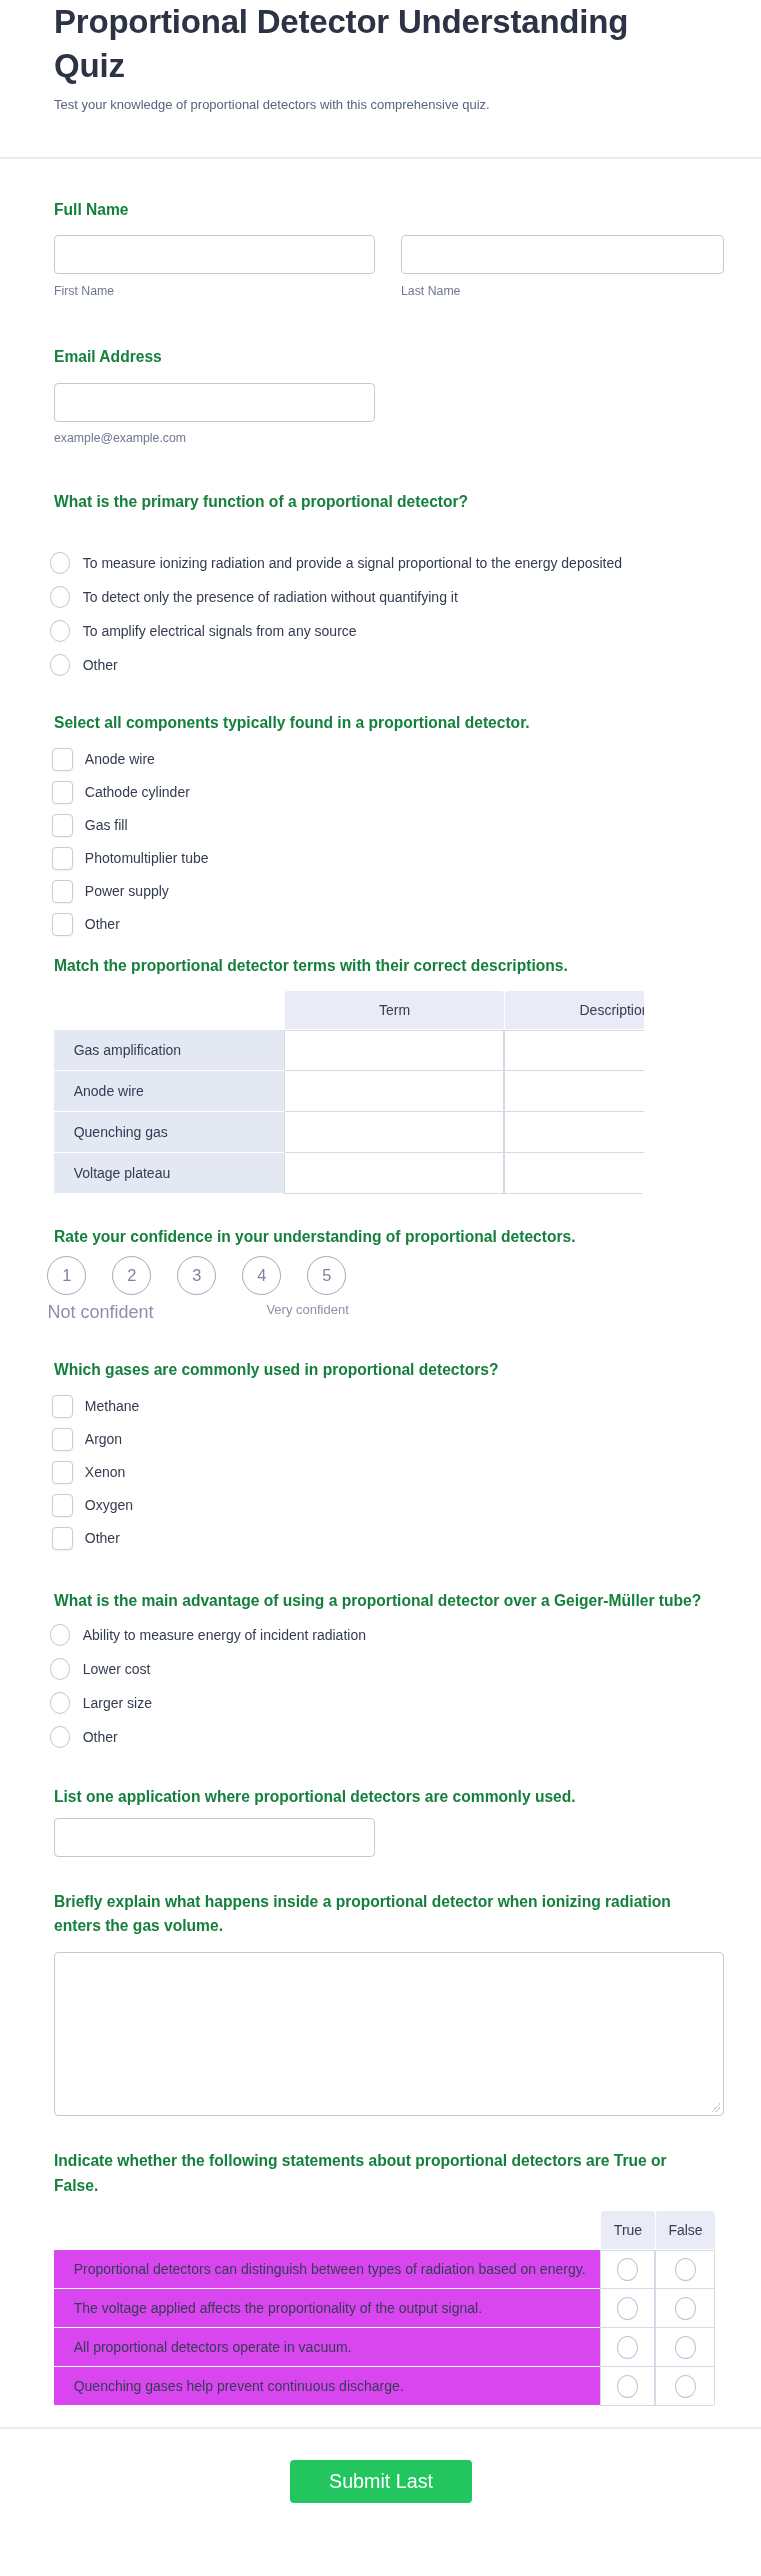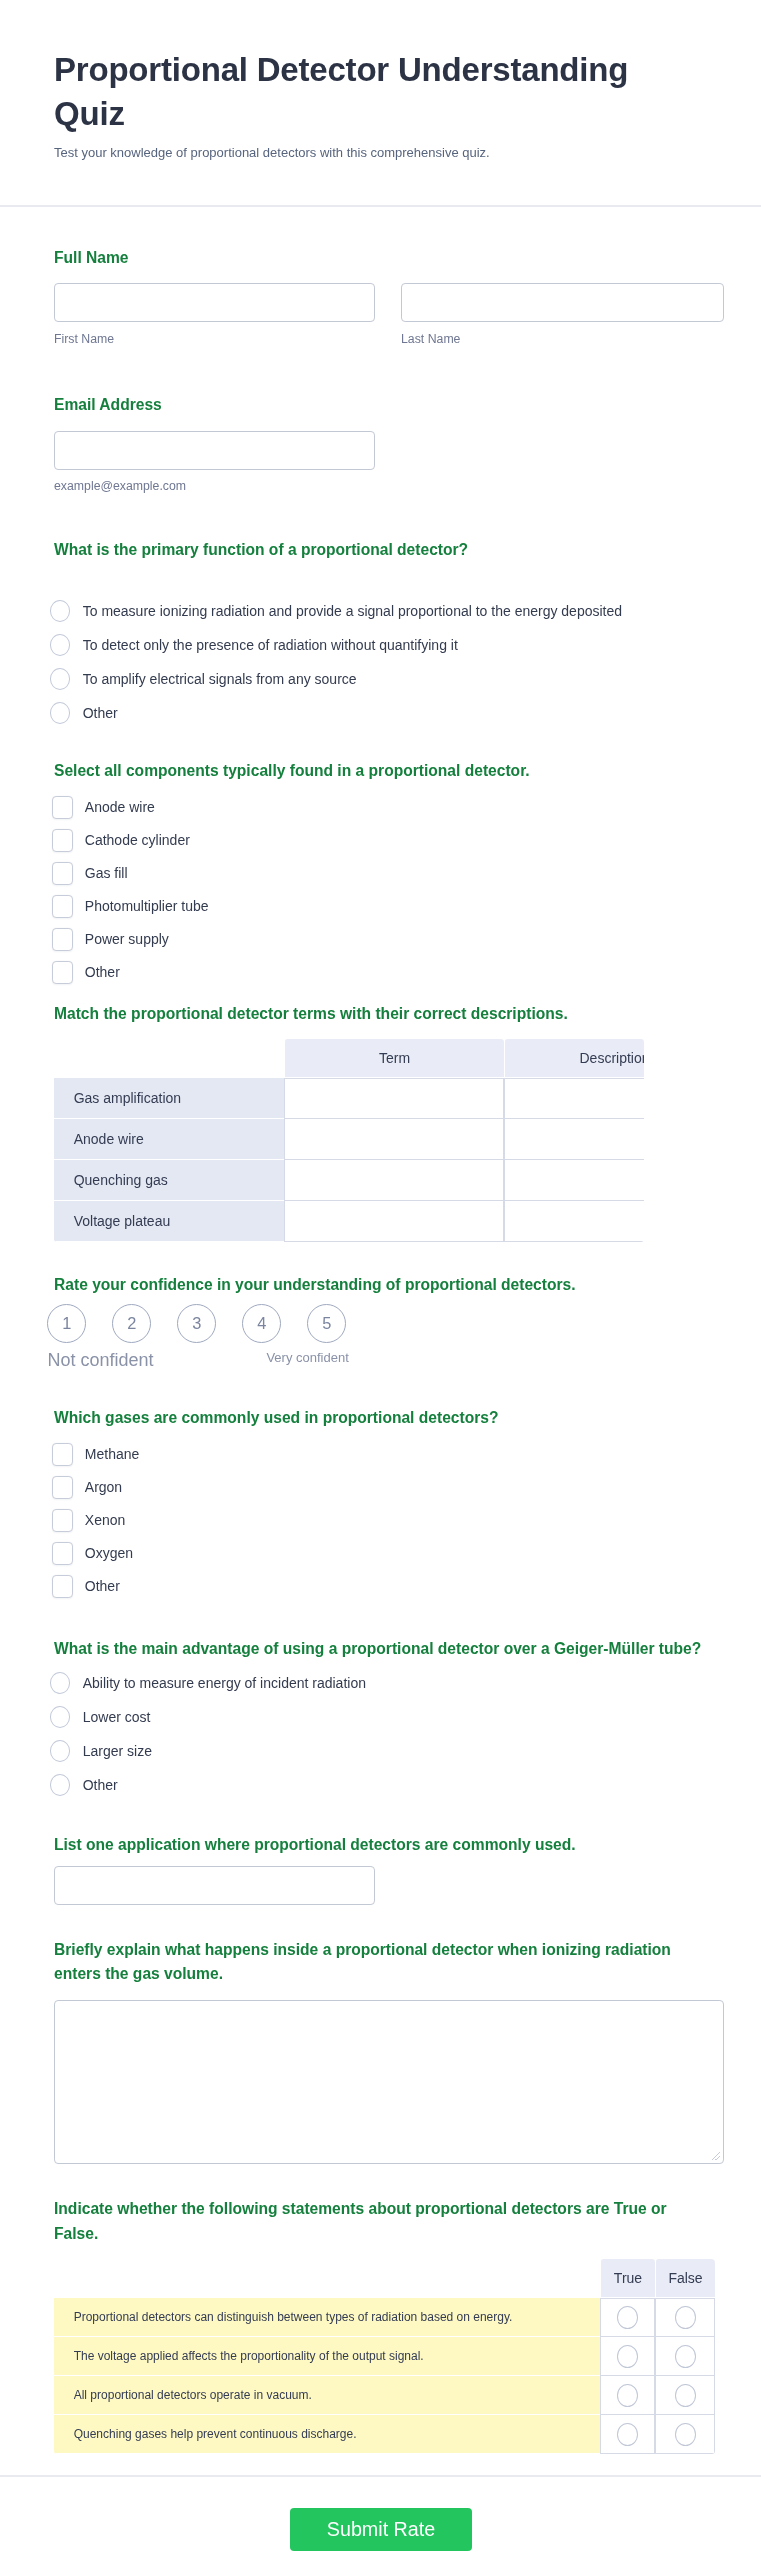--- a/index.html
+++ b/index.html
@@ -1,18 +1,18 @@
 <!DOCTYPE html>
 <html style="font-size:13px"><head>
 <meta charset="utf-8">
 <style>
   * { box-sizing: border-box; }
   html,body { margin:0; padding:0; background:#ffffff; }
   body { width:762px; font-family:"Liberation Sans", sans-serif; color:#2c3345; }
-  .page { width:762px; min-height:2576px; position:relative; padding-top:48px; }
+  .page { width:762px; min-height:2576px; position:relative; }
   .content { padding-left:54px; padding-right:38px; }
 
   .form-title { font-size:33px; line-height:44px; font-weight:700; color:#2c3345; max-width:647px; margin:0; letter-spacing:-0.2px; }
   .form-subtitle { font-size:13px; line-height:19.7px; color:#57647e; margin-top:6.6px; }
 
   .divider { width:762px; height:1.6px; background:#e8eaf0; margin-top:43px; }
 
   .q-label { font-size:15.6px; line-height:24.6px; font-weight:600; color:#15803d; max-width:655px; }
 
   .text-input { display:block; width:321px; height:39px; border:1.6px solid #c2c8d4; border-radius:4.1px; background:#fff; padding:0 9.8px; font-size:14.7px; color:#2c3345; outline:none; }
@@ -47,21 +47,21 @@
   .single-input { margin-top:8.2px; }
 
   .textarea-box { position:relative; margin-top:13px; width:670px; height:164px; border:1.6px solid #c2c8d4; border-radius:4.1px; background:#fff; }
   .resize-handle { position:absolute; right:3.3px; bottom:3.3px; width:9.8px; height:9.8px; background:
       linear-gradient(135deg, transparent 0 55%, #c7ccd8 55% 62%, transparent 62% 75%, #c7ccd8 75% 82%, transparent 82%); }
 
   
   .tf-table { margin-top:13px; width:661px; display:grid; grid-template-columns:546px 55px 60px; border-radius:3.3px; overflow:hidden; }
   .tf-corner { background:transparent; height:39px; }
   .tf-head { background:#e9ecf6; height:39px; display:flex; align-items:center; justify-content:center; font-size:14px; color:#343c53; border-left:1.6px solid #ffffff; border-bottom:1.6px solid #ffffff; border-top-left-radius:3.3px; border-top-right-radius:3.3px; }
-  .tf-statement { background:#fef9c3; height:39px; display:flex; align-items:center; padding-left:19.7px; padding-right:8.2px; font-size:12px; color:#343c53; border-bottom:1.6px solid #ffffff; }
+  .tf-statement { background:#d946ef; height:39px; display:flex; align-items:center; padding-left:19.7px; padding-right:8.2px; font-size:14px; color:#343c53; border-bottom:1.6px solid #ffffff; }
   .tf-cell { background:#ffffff; height:39px; border:0.8px solid #d5dae6; border-top:none; display:flex; align-items:center; justify-content:center; cursor:pointer; }
   .tf-cell.first-row { border-top:0.8px solid #d5dae6; }
   .tf-radio { width:21px; height:23px; border:1.6px solid #c0c7d6; border-radius:50%; background:#fff; }
 
   .submit-row { margin-top:31px; display:flex; justify-content:center; }
   .submit-btn { width:182px; height:43px; background:#22c55e; color:#ffffff; font-size:19.7px; font-weight:500; border:none; border-radius:4.1px; cursor:pointer; font-family:"Liberation Sans", sans-serif; display:flex; align-items:center; justify-content:center; }
 
   .mt-54 { margin-top:44px; } .mt-56 { margin-top:46px; } .mt-48 { margin-top:39px; }
   .mt-36 { margin-top:29.5px; } .mt-38 { margin-top:31px; } .mt-16 { margin-top:13px; }
   .mt-46 { margin-top:38px; } .mt-42 { margin-top:34px; } .mt-40 { margin-top:33px; }
@@ -270,17 +270,17 @@
       <div class="tf-cell">
           <span class="tf-radio"></span>
         </div>
     </div>
 
   </div>
 
   <div class="divider mt-26"></div>
 
   <div class="submit-row">
-    <button class="submit-btn">Submit Rate</button>
+    <button class="submit-btn">Submit Last</button>
   </div>
 
 </div>
 
 
 </body></html>

